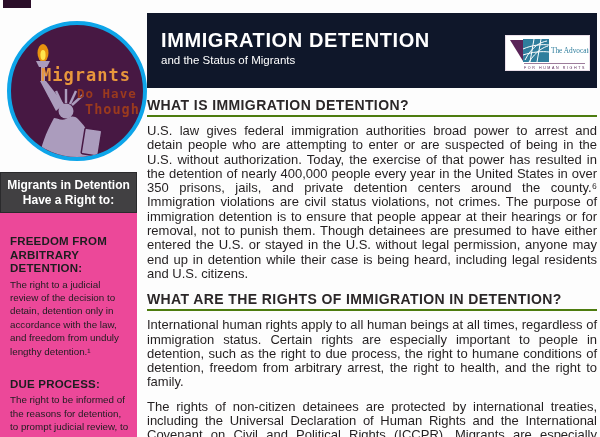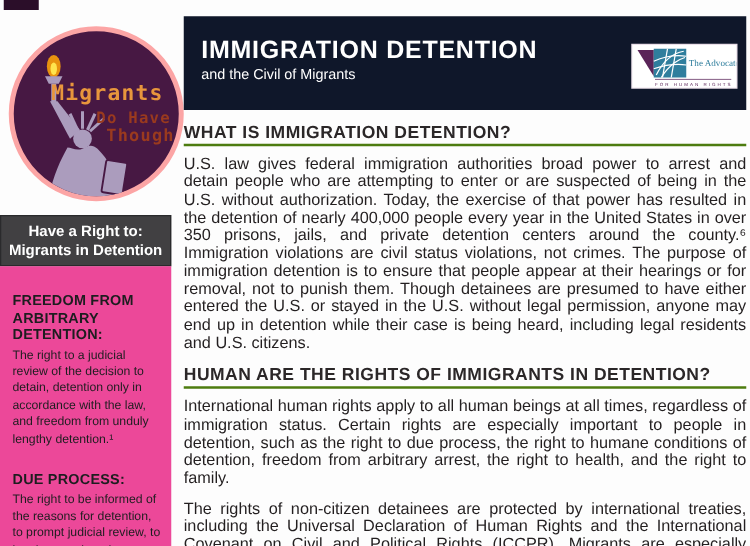--- a/index.html
+++ b/index.html
@@ -5,21 +5,21 @@
   * { margin:0; padding:0; box-sizing:border-box; }
   html,body { background:#ffffff; }
   body { width:600px; height:437px; font-family:"Liberation Sans","DejaVu Sans",sans-serif; }
   #page { position:relative; width:600px; height:437px; background:#fdfdfd; overflow:hidden; }
 
   
   .corner-bar { position:absolute; left:3px; top:0; width:28px; height:8px; background:#2b0e29; }
 
   .logo-circle {
     position:absolute; left:7px; top:21px; width:140px; height:140px;
-    background:#471843; border:4px solid #fca5a5; border-radius:50%;
+    background:#471843; border:4px solid #0ea5e9; border-radius:50%;
     overflow:hidden;
   }
   .logo-circle svg.statue { position:absolute; left:-4px; top:6px; }
   .logo-line1 { position:absolute; left:30px; top:40px; font-family:"DejaVu Sans Mono",monospace; font-weight:bold; font-size:17px; color:#e8963c; letter-spacing:1px; }
   .logo-line2 { position:absolute; left:66px; top:61px; font-family:"DejaVu Sans Mono",monospace; font-weight:bold; font-size:12.5px; color:#9a3a1e; letter-spacing:1px; }
   .logo-line3 { position:absolute; left:74px; top:76px; font-family:"DejaVu Sans Mono",monospace; font-weight:bold; font-size:13.5px; color:#9a3a1e; letter-spacing:1px; }
 
   .sidebar-heading {
     position:absolute; left:0; top:172px; width:137px; height:41px;
     background:#414042; border:1px solid #2a2a2c; color:#ffffff;
@@ -83,40 +83,40 @@
       <path d="M47,87 C41,98 34,112 31,134 L92,134 C88,110 80,97 71,88 C66,83 61,87 59,88 C54,90 50,87 47,87 Z" fill="#ab9cbd"></path>
 
       <rect x="76" y="98" width="17" height="26" rx="1.5" fill="#ab9cbd" stroke="#471843" stroke-width="1.5" transform="rotate(9 84 111)"></rect>
     </svg>
     <span class="logo-line1">Migrants</span>
     <span class="logo-line2">Do Have</span>
     <span class="logo-line3">Though</span>
   </div>
 
   <div class="sidebar-heading">
+    <div>Migrants in Detention</div>
     <div>Have a Right to:</div>
-    <div>Migrants in Detention</div>
   </div>
 
   <div class="sidebar-panel">
     <div class="right-block">
       <div class="right-title">FREEDOM FROM ARBITRARY DETENTION:</div>
       <div class="right-text">The right to a judicial review of the decision to detain, detention only in accordance with the law, and freedom from unduly lengthy detention.¹</div>
     </div>
     <div class="right-block">
       <div class="right-title">DUE PROCESS:</div>
       <div class="right-text">The right to be informed of the reasons for detention, to prompt judicial review, to legal counsel, and to consular assistance.²</div>
     </div>
   </div>
 
   <div class="main-col">
 
     <div class="header-band">
       <div class="header-title">IMMIGRATION DETENTION</div>
-      <div class="header-subtitle">and the Civil of Migrants</div>
+      <div class="header-subtitle">and the Status of Migrants</div>
 
       <div class="adv-logo">
         <svg width="83" height="34" viewBox="0 0 83 34">
           <rect x="0" y="0" width="83" height="34" fill="#ffffff"></rect>
           <polygon points="4,4 17,4 17,25" fill="#5a2458"></polygon>
           <rect x="17" y="3" width="26" height="23" fill="#2f7e9d"></rect>
           <g stroke="#ffffff" stroke-width="1" fill="none">
             <path d="M19,24 C26,10 35,6 41,5"></path>
             <path d="M23,26 C30,15 38,11 42,10"></path>
             <path d="M28,3 L24,26"></path>
@@ -130,19 +130,19 @@
         </svg>
       </div>
     </div>
 
     <div class="section">
       <h2>WHAT IS IMMIGRATION DETENTION?</h2>
       <p>U.S. law gives federal immigration authorities broad power to arrest and detain people who are attempting to enter or are suspected of being in the U.S. without authorization. Today, the exercise of that power has resulted in the detention of nearly 400,000 people every year in the United States in over 350 prisons, jails, and private detention centers around the county.⁶ Immigration violations are civil status violations, not crimes. The purpose of immigration detention is to ensure that people appear at their hearings or for removal, not to punish them. Though detainees are presumed to have either entered the U.S. or stayed in the U.S. without legal permission, anyone may end up in detention while their case is being heard, including legal residents and U.S. citizens.</p>
     </div>
 
     <div class="section">
-      <h2>HUMAN ARE THE RIGHTS OF IMMIGRANTS IN DETENTION?</h2>
+      <h2>WHAT ARE THE RIGHTS OF IMMIGRATION IN DETENTION?</h2>
       <p>International human rights apply to all human beings at all times, regardless of immigration status. Certain rights are especially important to people in detention, such as the right to due process, the right to humane conditions of detention, freedom from arbitrary arrest, the right to health, and the right to family.</p>
       <p>The rights of non-citizen detainees are protected by international treaties, including the Universal Declaration of Human Rights and the International Covenant on Civil and Political Rights (ICCPR). Migrants are especially vulnerable to human rights abuses, so two treaties provide them with specific protections: the Convention relating to the Status of Refugees and the Convention on the Protection of the Rights of All Migrant Workers and Their Families. The UN has also created a Body of Principles for the Protection of All Persons under Any Form of Detention or Imprisonment, which provide minimum standards for the treatment of people in detention.</p>
     </div>
 
   </div>
 </div>
 
 </body></html>

